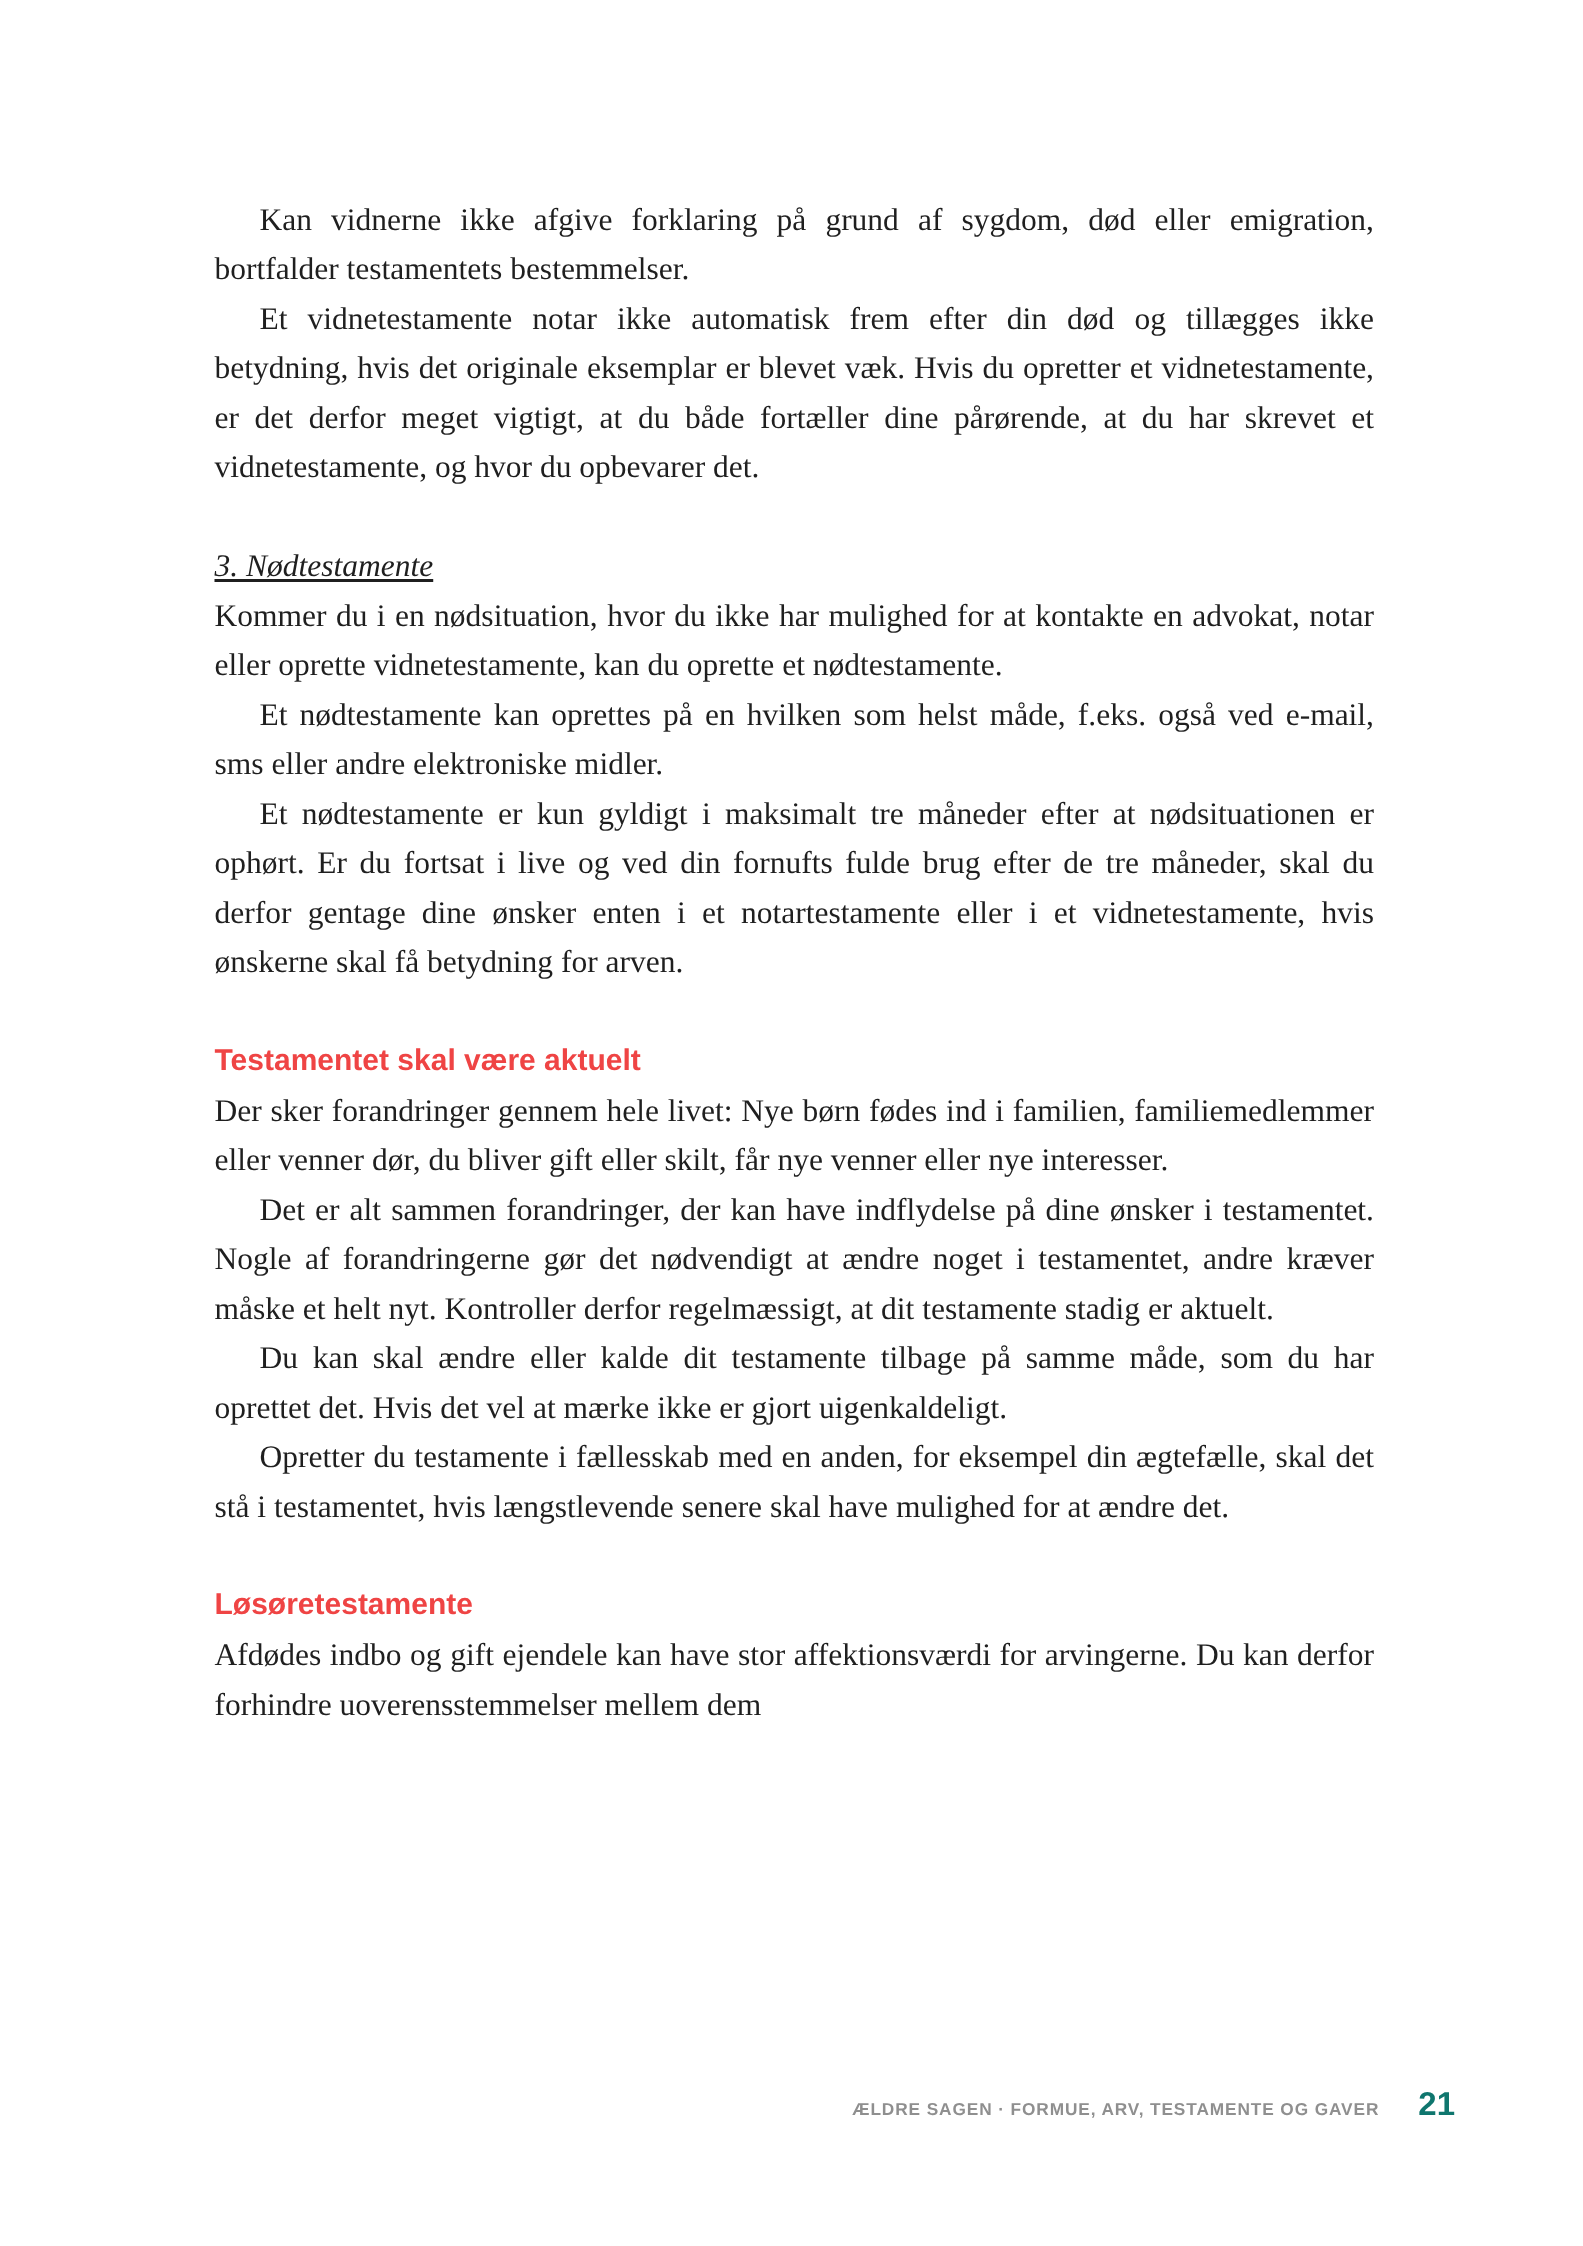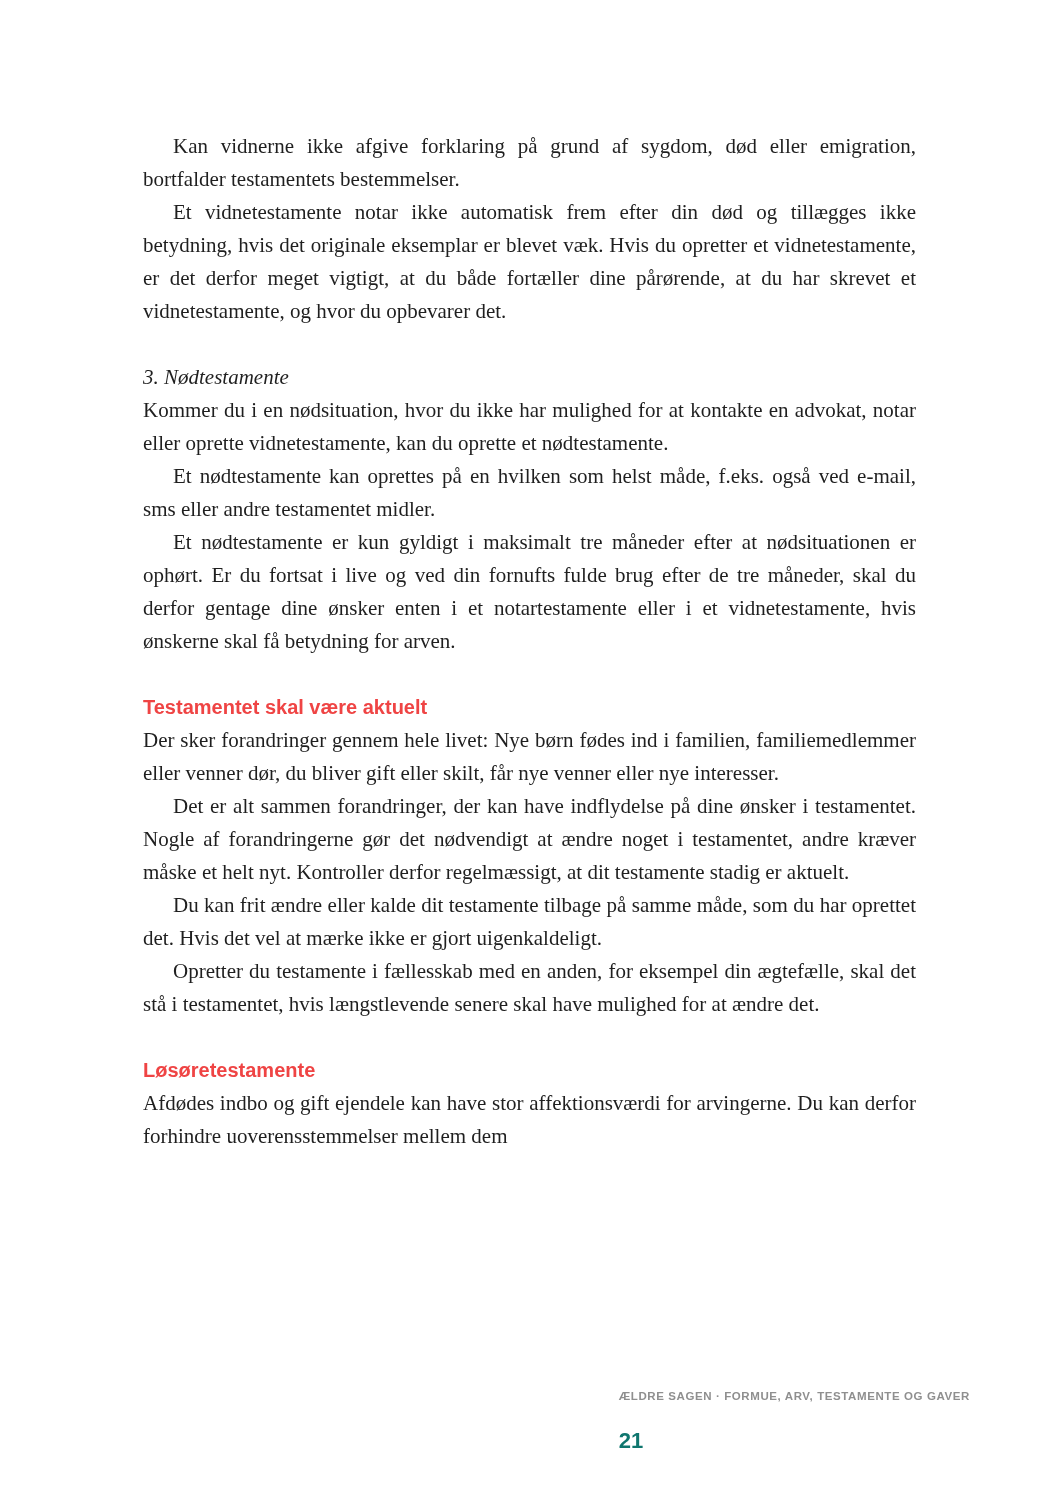--- a/index.html
+++ b/index.html
@@ -21,37 +21,37 @@
     font-size: 21px;
     line-height: 33px;
     text-align: justify;
   }
   .para { text-indent: 30px; }
   .para-flush { text-indent: 0; }
   .h-italic {
     font-style: italic;
     margin-top: 33px;
     text-align: left;
+    text-decoration: underline;
   }
   .h-bold {
     font-family: "Liberation Sans", sans-serif;
     font-weight: 700;
     font-size: 20px;
     margin-top: 33px;
     text-align: left;
     color: #ef4444;
   }
   .footer {
     position: absolute;
     top: 1390px;
     right: 85px;
     display: flex;
     align-items: baseline;
     gap: 26px;
-    flex-direction: column;
   }
   .footer-label {
     font-family: "Liberation Sans", sans-serif;
     font-size: 11.5px;
     font-weight: 700;
     letter-spacing: 0.6px;
     color: #8f8f8f;
     white-space: nowrap;
   }
   .page-number {
@@ -64,26 +64,26 @@
 </head>
 <body>
 
 <div class="page">
 
   <div class="content">
     <div class="para">Kan vidnerne ikke afgive forklaring på grund af sygdom, død eller emigration, bortfalder testamentets bestemmelser.</div>
     <div class="para">Et vidnetestamente notar ikke automatisk frem efter din død og tillægges ikke betydning, hvis det originale eksemplar er blevet væk. Hvis du opretter et vidnetestamente, er det derfor meget vigtigt, at du både fortæller dine pårørende, at du har skrevet et vidnetestamente, og hvor du opbevarer det.</div>
     <div class="h-italic">3. Nødtestamente</div>
     <div class="para-flush">Kommer du i en nødsituation, hvor du ikke har mulighed for at kontakte en advokat, notar eller oprette vidnetestamente, kan du oprette et nødtestamente.</div>
-    <div class="para">Et nødtestamente kan oprettes på en hvilken som helst måde, f.eks. også ved e-mail, sms eller andre testamentet midler.</div>
+    <div class="para">Et nødtestamente kan oprettes på en hvilken som helst måde, f.eks. også ved e-mail, sms eller andre elektroniske midler.</div>
     <div class="para">Et nødtestamente er kun gyldigt i maksimalt tre måneder efter at nødsituationen er ophørt. Er du fortsat i live og ved din fornufts fulde brug efter de tre måneder, skal du derfor gentage dine ønsker enten i et notartestamente eller i et vidnetestamente, hvis ønskerne skal få betydning for arven.</div>
     <div class="h-bold">Testamentet skal være aktuelt</div>
     <div class="para-flush">Der sker forandringer gennem hele livet: Nye børn fødes ind i familien, familiemedlemmer eller venner dør, du bliver gift eller skilt, får nye venner eller nye interesser.</div>
     <div class="para">Det er alt sammen forandringer, der kan have indflydelse på dine ønsker i testamentet. Nogle af forandringerne gør det nødvendigt at ændre noget i testamentet, andre kræver måske et helt nyt. Kontroller derfor regelmæssigt, at dit testamente stadig er aktuelt.</div>
-    <div class="para">Du kan frit ændre eller kalde dit testamente tilbage på samme måde, som du har oprettet det. Hvis det vel at mærke ikke er gjort uigenkaldeligt.</div>
+    <div class="para">Du kan skal ændre eller kalde dit testamente tilbage på samme måde, som du har oprettet det. Hvis det vel at mærke ikke er gjort uigenkaldeligt.</div>
     <div class="para">Opretter du testamente i fællesskab med en anden, for eksempel din ægtefælle, skal det stå i testamentet, hvis længstlevende senere skal have mulighed for at ændre det.</div>
     <div class="h-bold">Løsøretestamente</div>
     <div class="para-flush">Afdødes indbo og gift ejendele kan have stor affektionsværdi for arvingerne. Du kan derfor forhindre uoverensstemmelser mellem dem</div>
   </div>
 
   <div class="footer">
     <span class="footer-label">ÆLDRE SAGEN · FORMUE, ARV, TESTAMENTE OG GAVER</span>
     <span class="page-number">21</span>
   </div>
 

